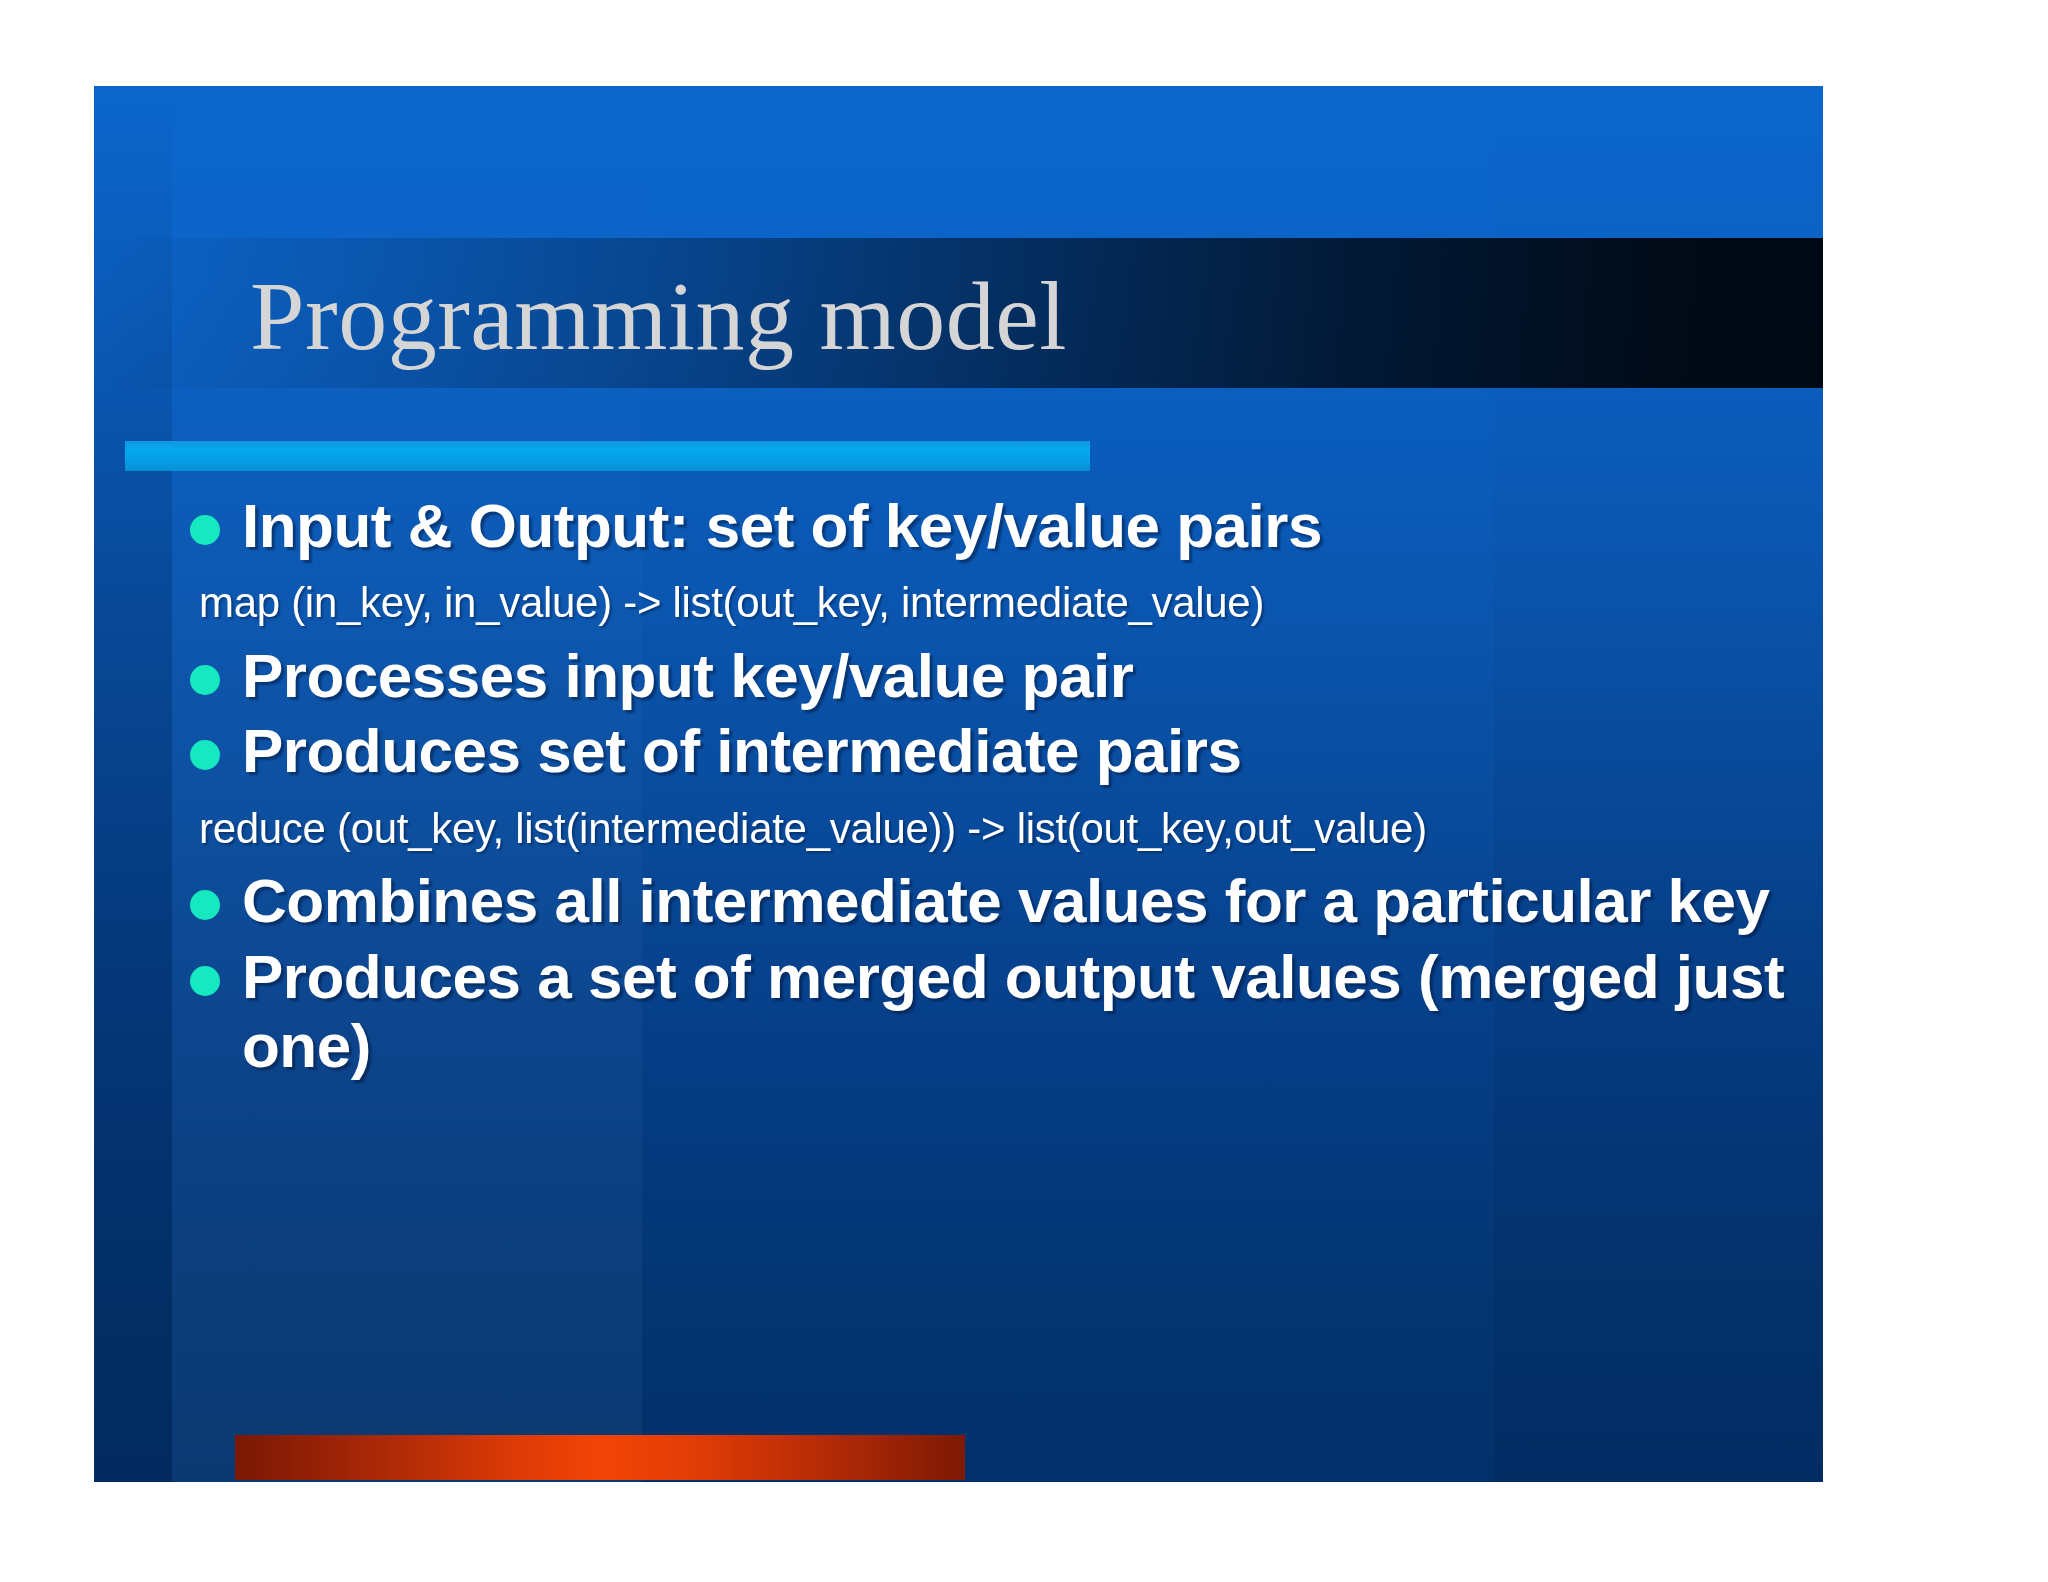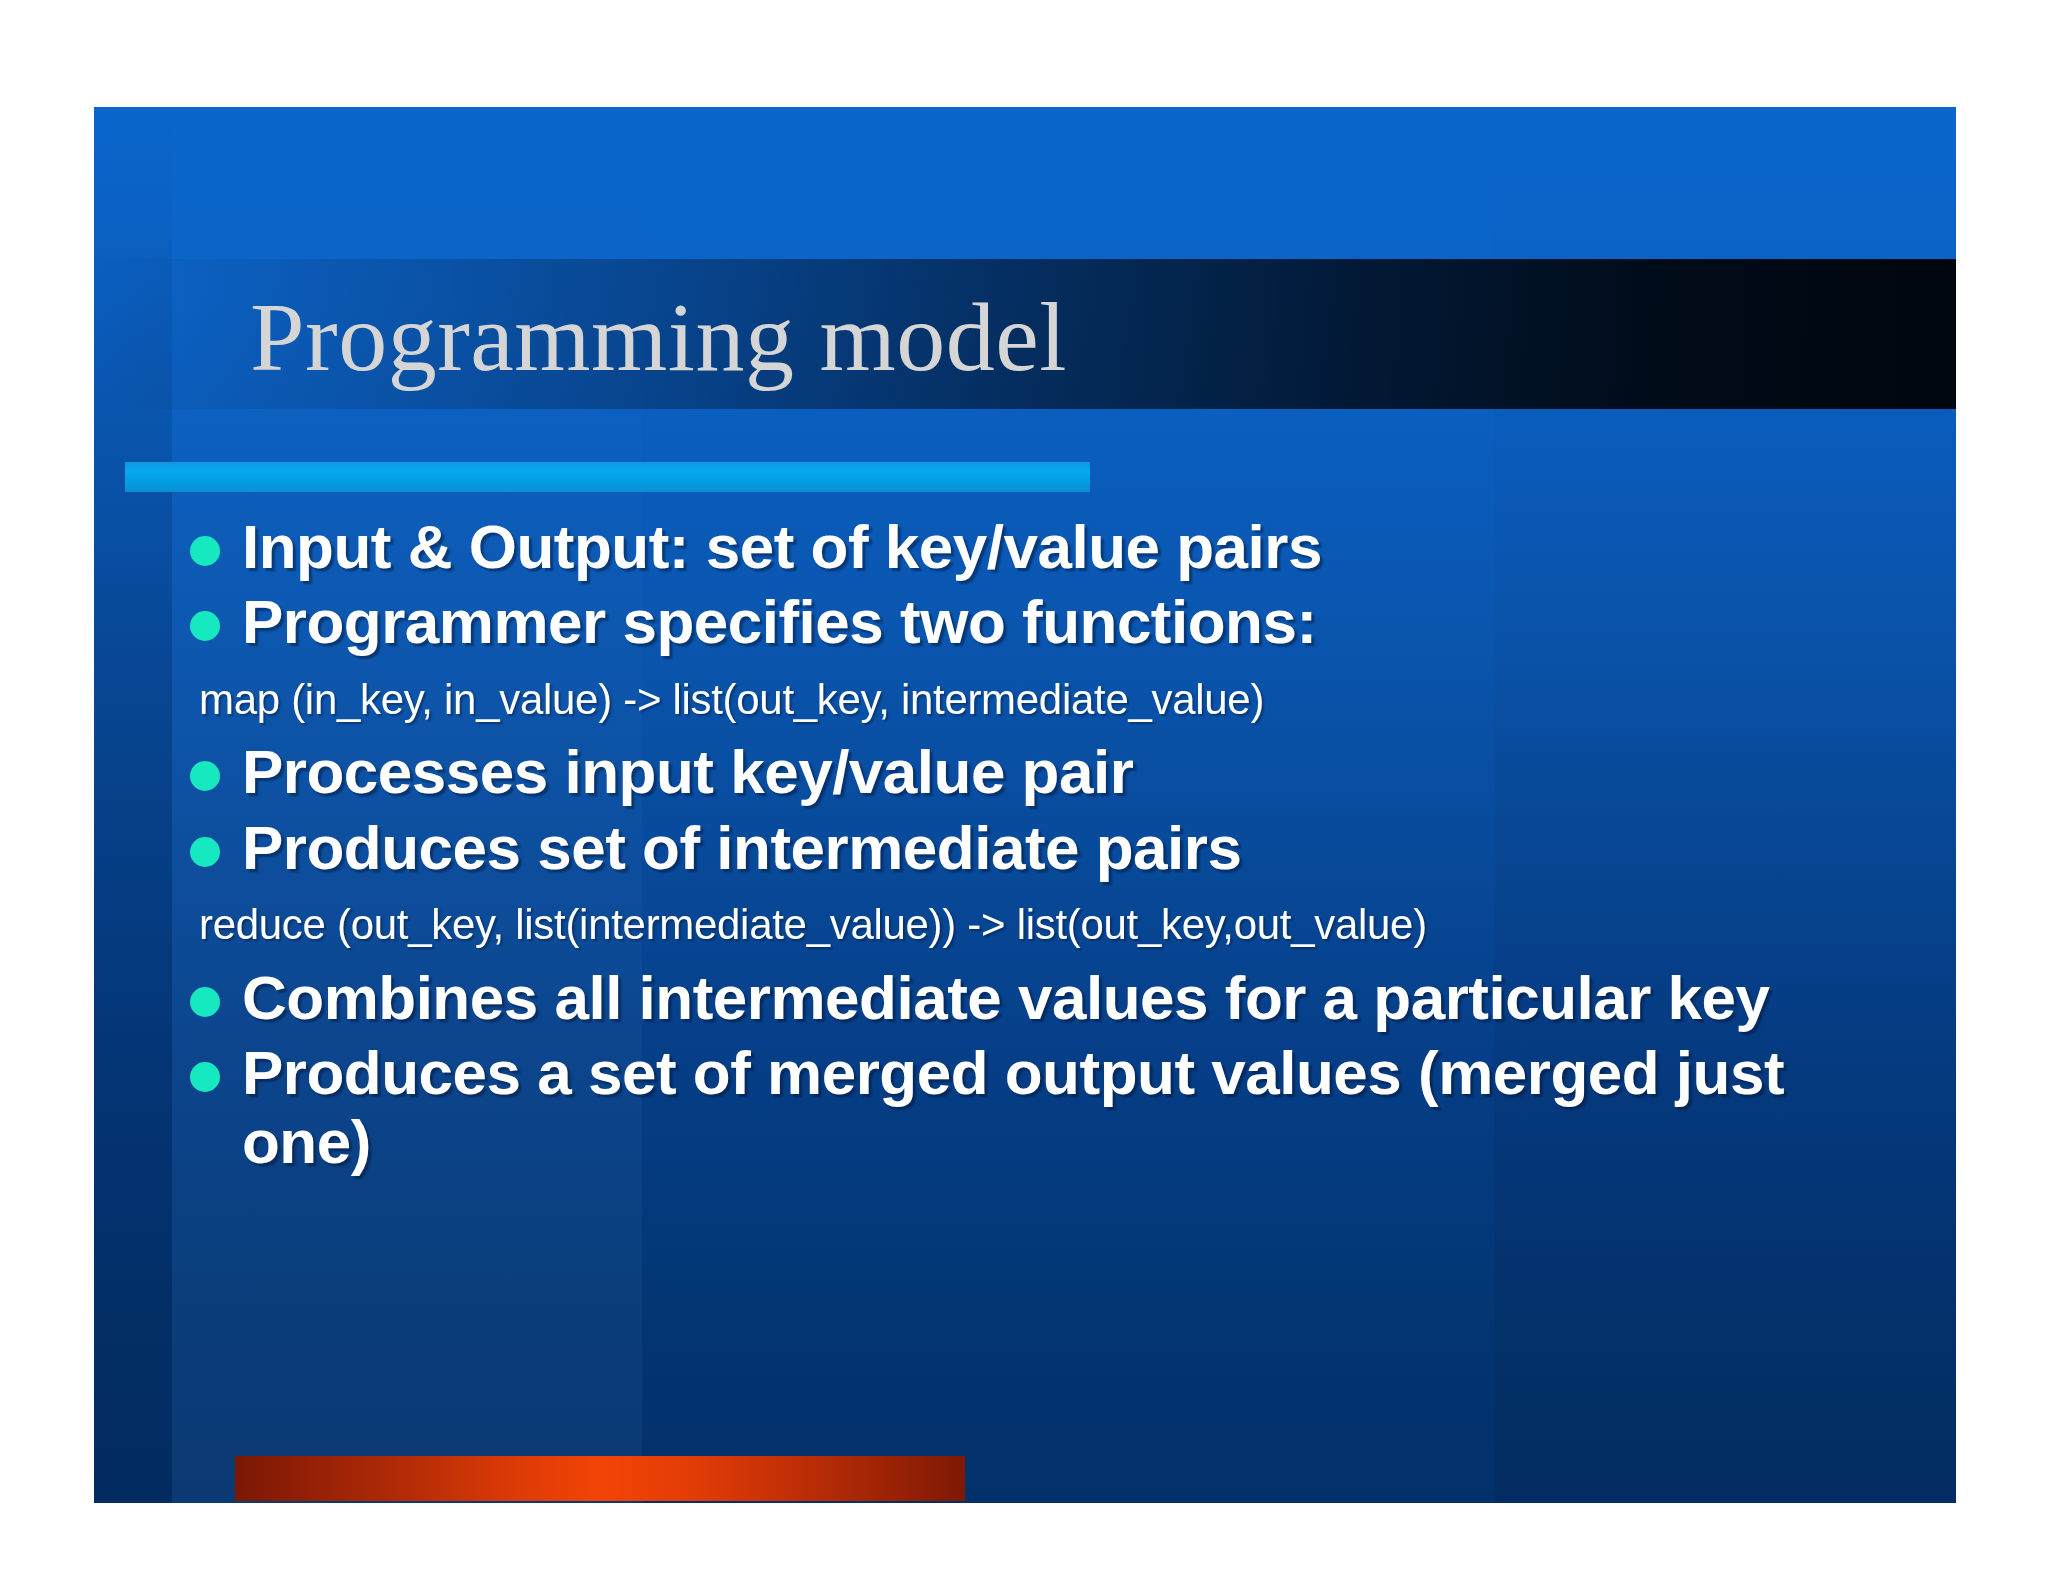--- a/index.html
+++ b/index.html
@@ -19,22 +19,22 @@
     position: absolute;
     left: 0; top: 0;
     width: 2048px;
     height: 1582px;
     background: #ffffff;
   }
 
   .slide {
     position: absolute;
     left: 94px;
-    top: 107px;
-    width: 1862px;
+    top: 86px;
+    width: 1729px;
     height: 1396px;
     overflow: hidden;
     
     background:
       linear-gradient(to bottom,
         #0b66cc 0%,
         #0b63c7 14%,
         #0a5cbb 26%,
         #0a55ae 38%,
         #084b9c 52%,
@@ -206,24 +206,20 @@
 
     <div class="accent-rule"></div>
 
     <div class="content">
 
       <div class="bullet-row">
         <span class="bullet-dot"></span>
         <span class="bullet-text">Input &amp; Output: set of key/value pairs</span>
       </div>
 
-      <div class="bullet-row">
-        <span class="bullet-dot"></span>
-        <span class="bullet-text">Programmer specifies two functions:</span>
-      </div>
 
       <div class="code-line">map (in_key, in_value) -&gt; list(out_key, intermediate_value)</div>
 
       <div class="bullet-row">
         <span class="bullet-dot"></span>
         <span class="bullet-text">Processes input key/value pair</span>
       </div>
 
       <div class="bullet-row">
         <span class="bullet-dot"></span>

